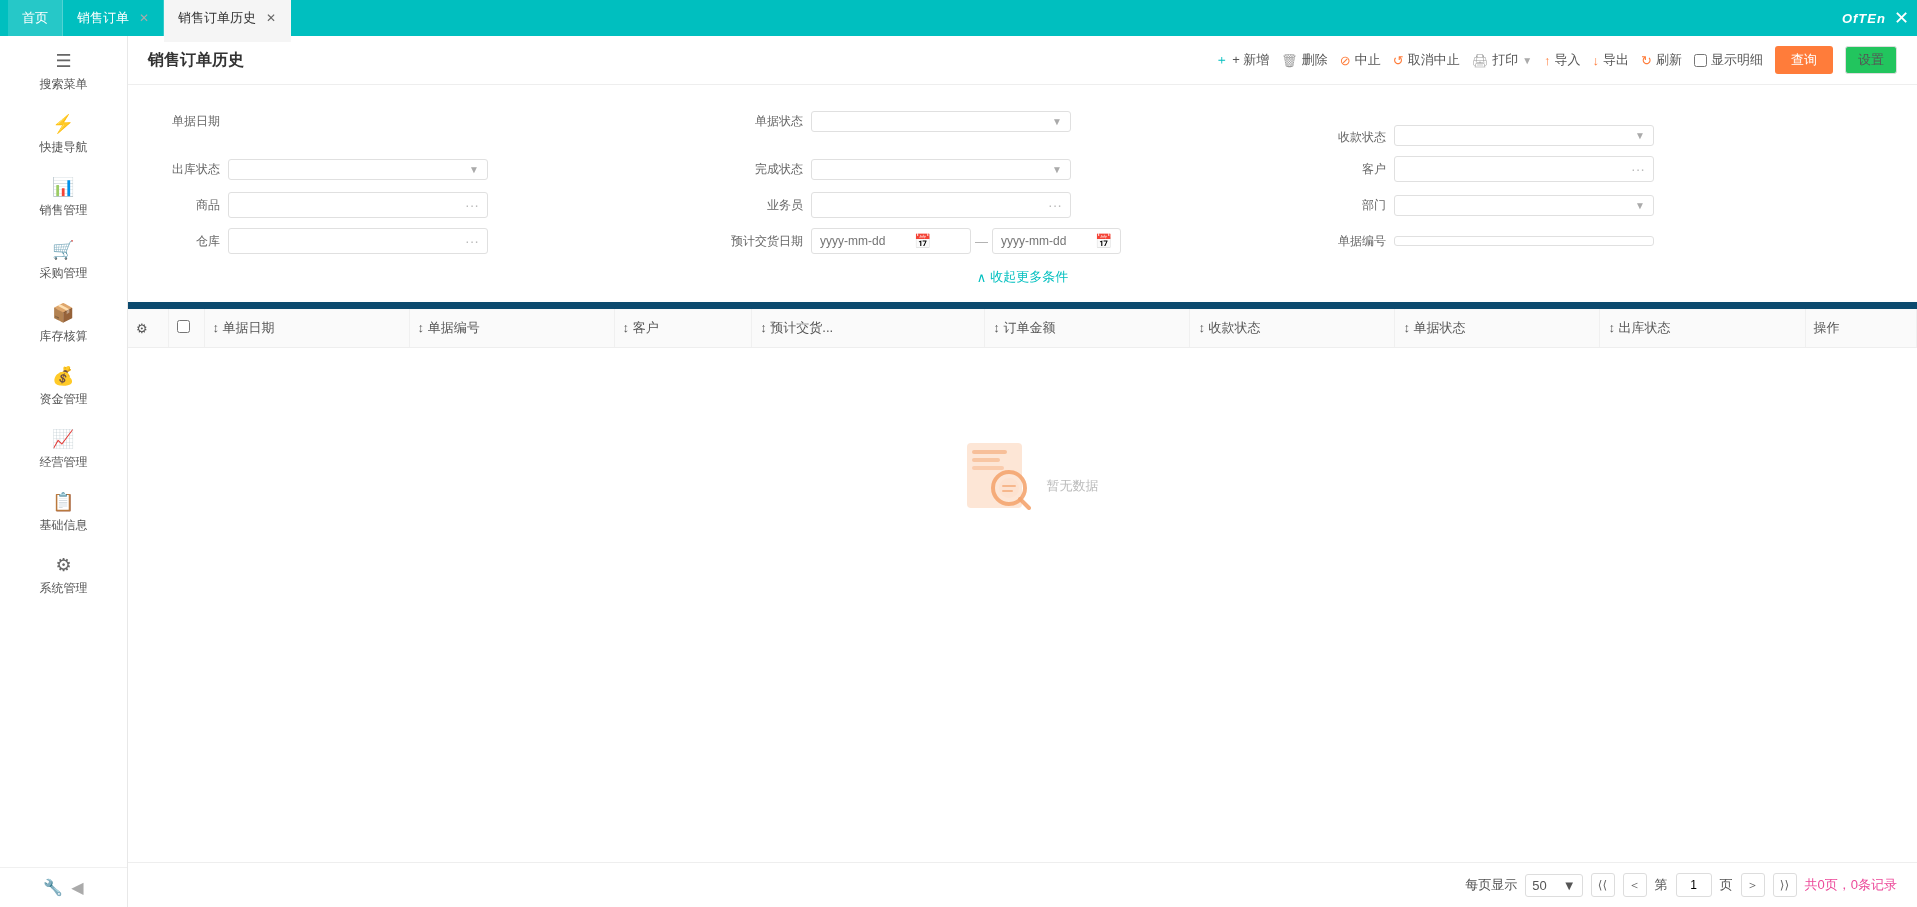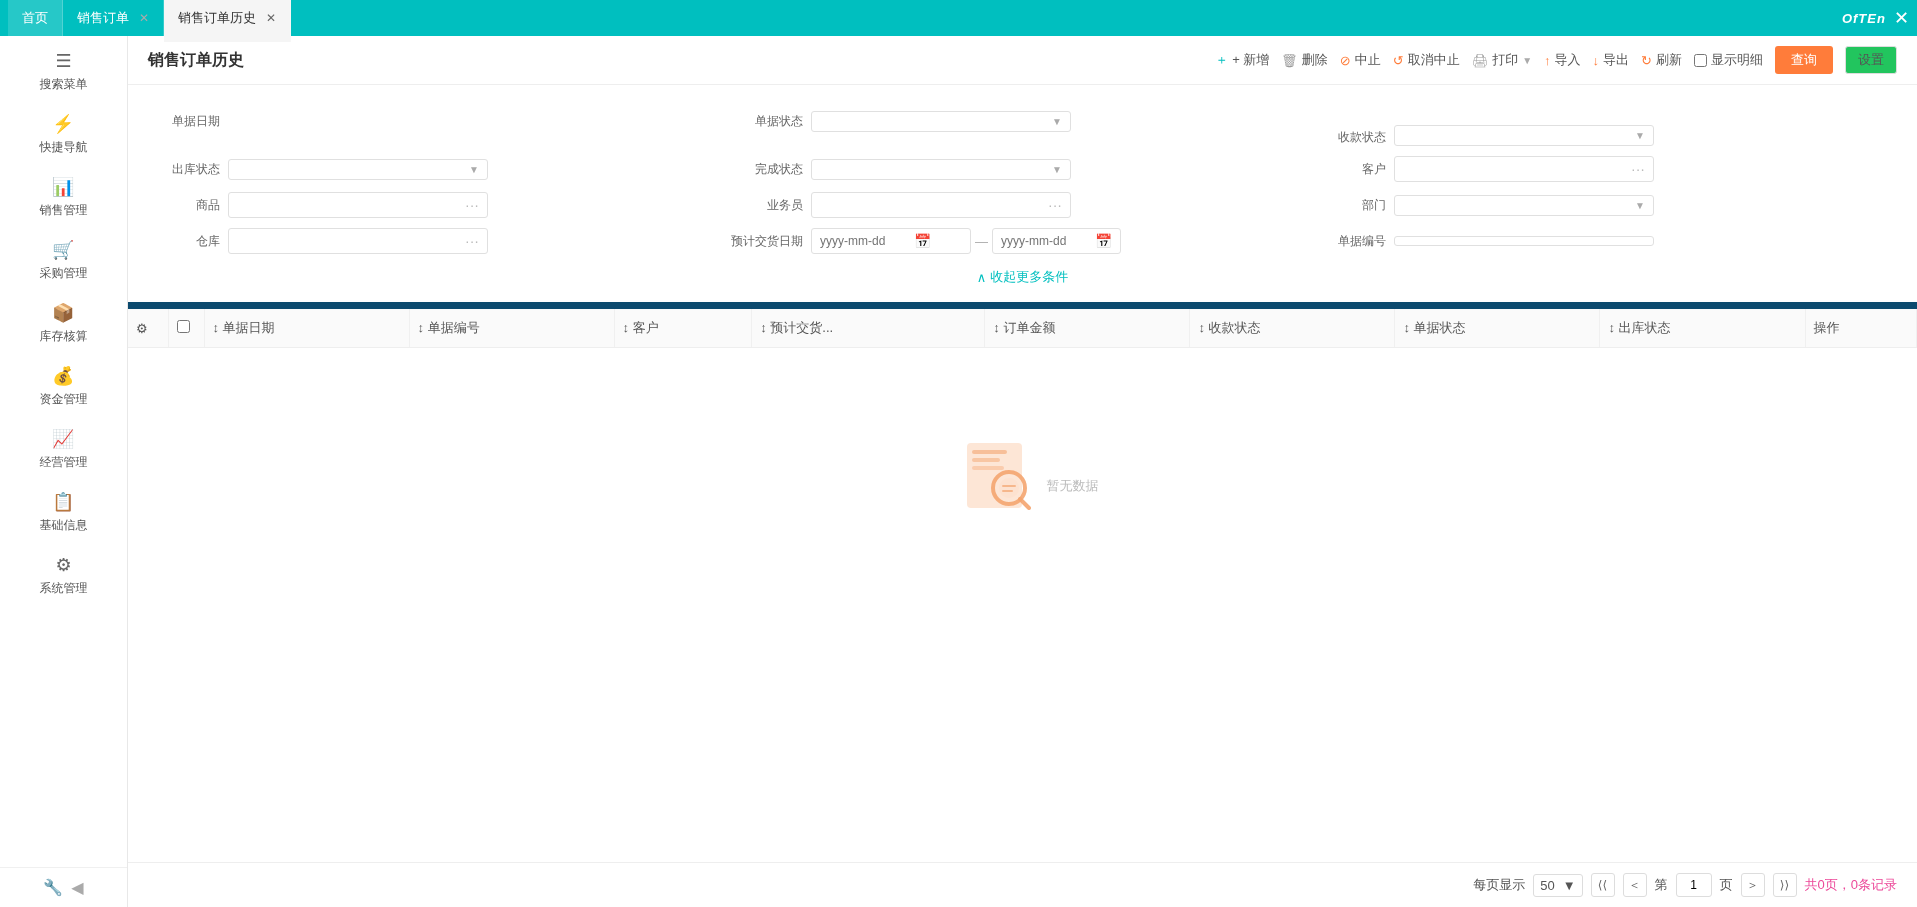--- a/index.html
+++ b/index.html
@@ -287,21 +287,21 @@
       gap: 8px;
       font-size: 12px;
       color: #555;
     }
     .page-size-select {
       display: flex;
       align-items: center;
       border: 1px solid #ddd;
       border-radius: 3px;
       padding: 3px 6px;
-      gap: 8px;
+      gap: 16px;
       cursor: pointer;
     }
     .page-nav-btn {
       width: 24px;
       height: 24px;
       display: flex;
       align-items: center;
       justify-content: center;
       border: 1px solid #ddd;
       border-radius: 3px;

